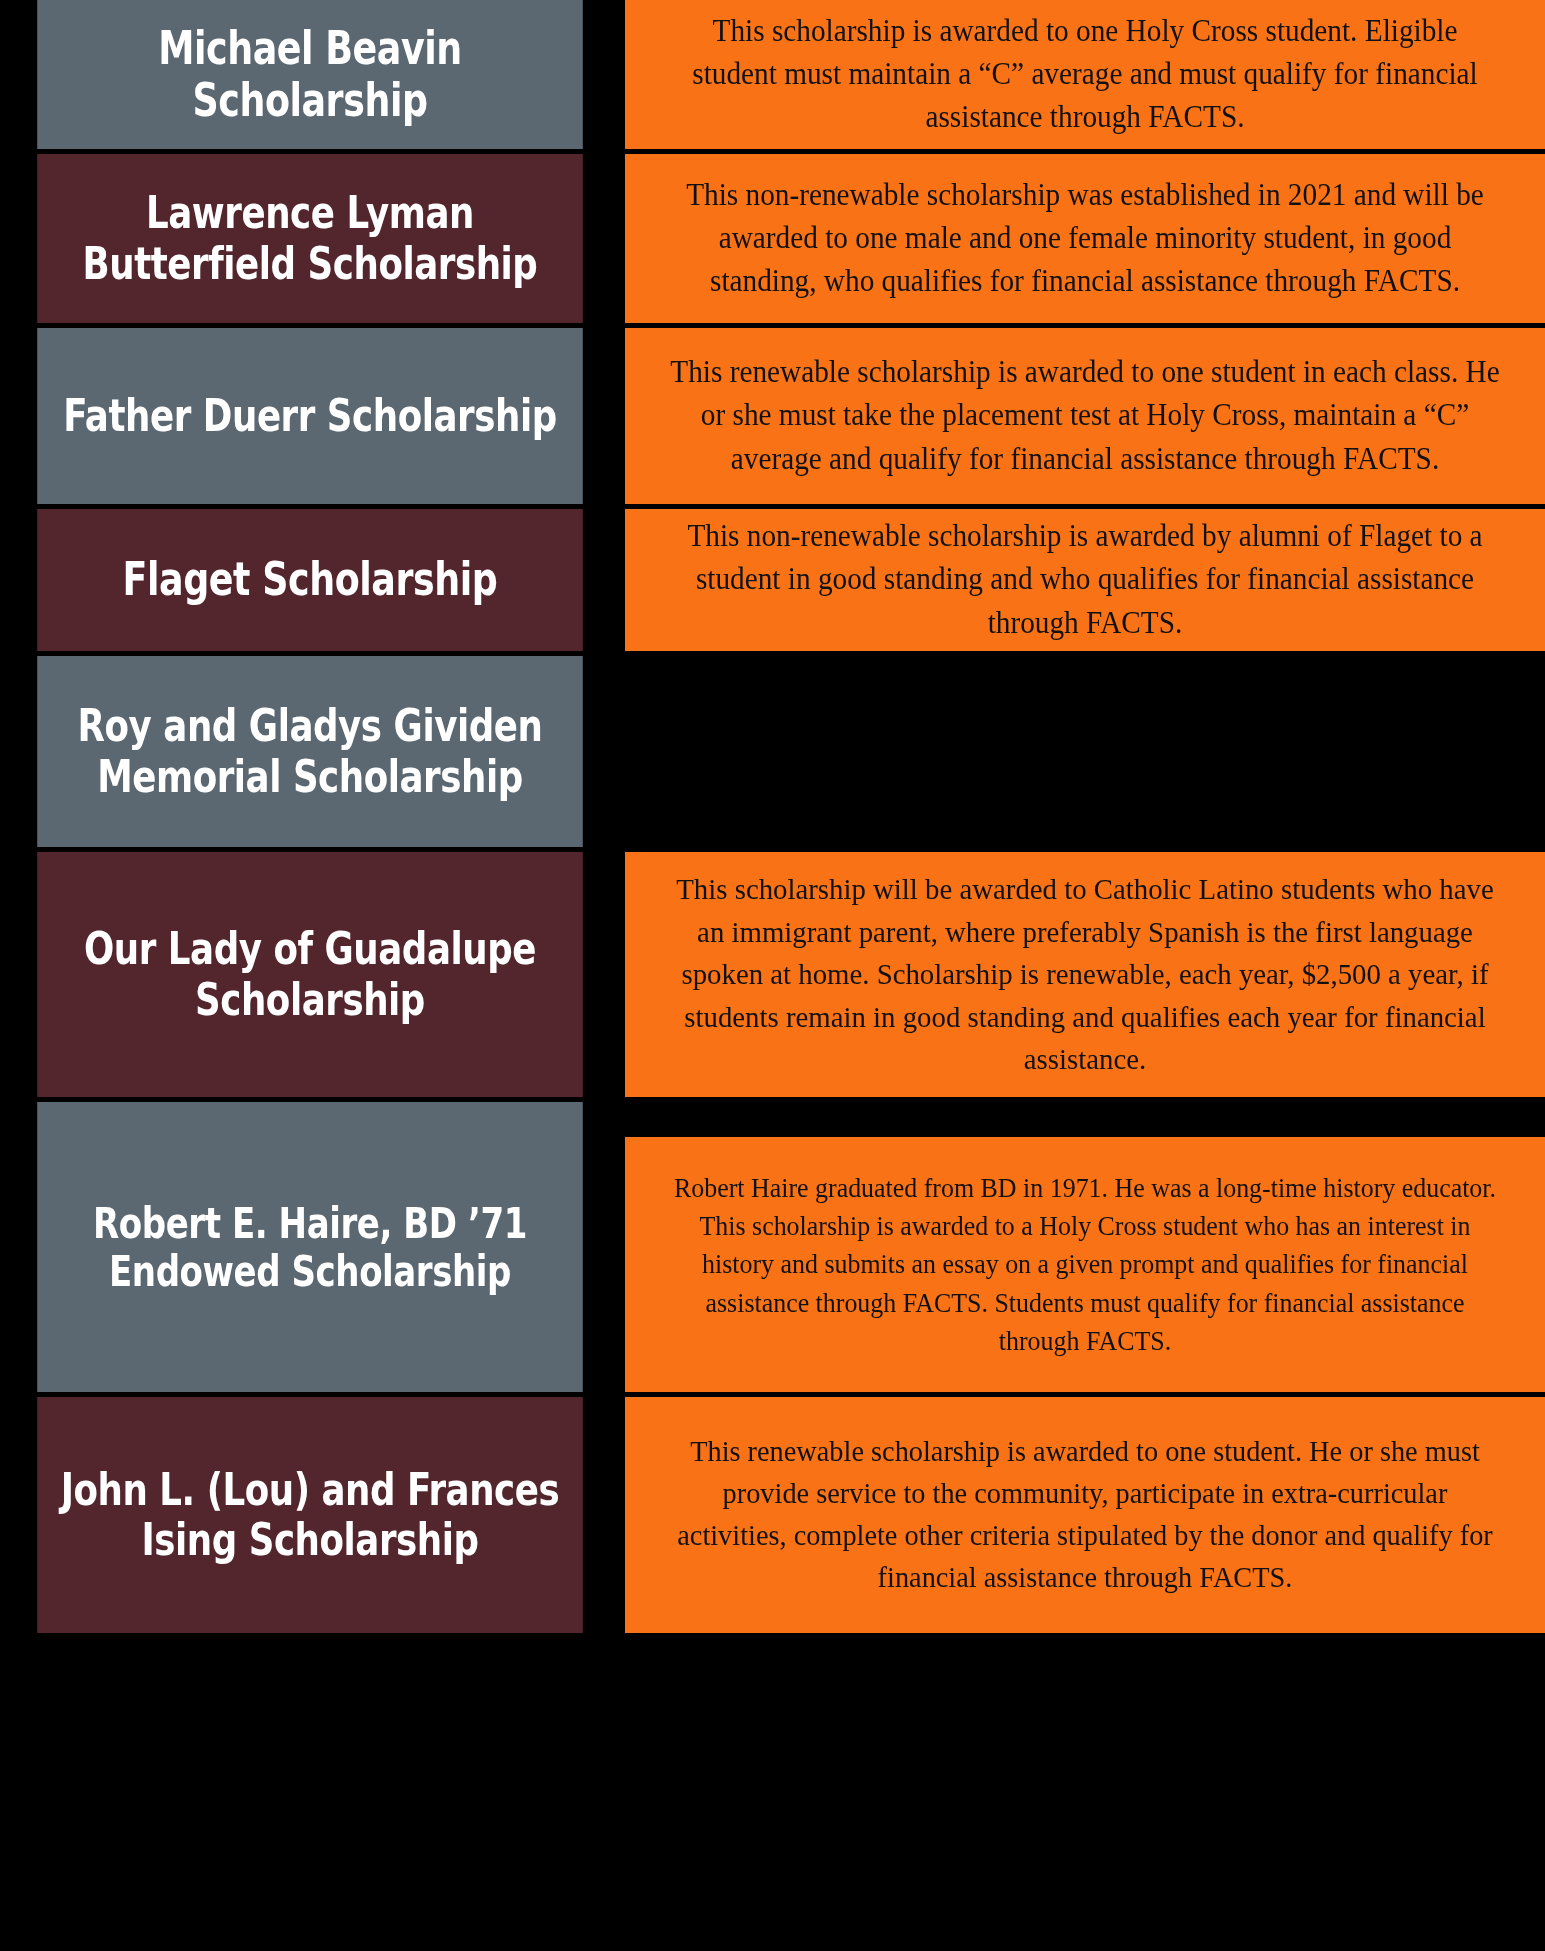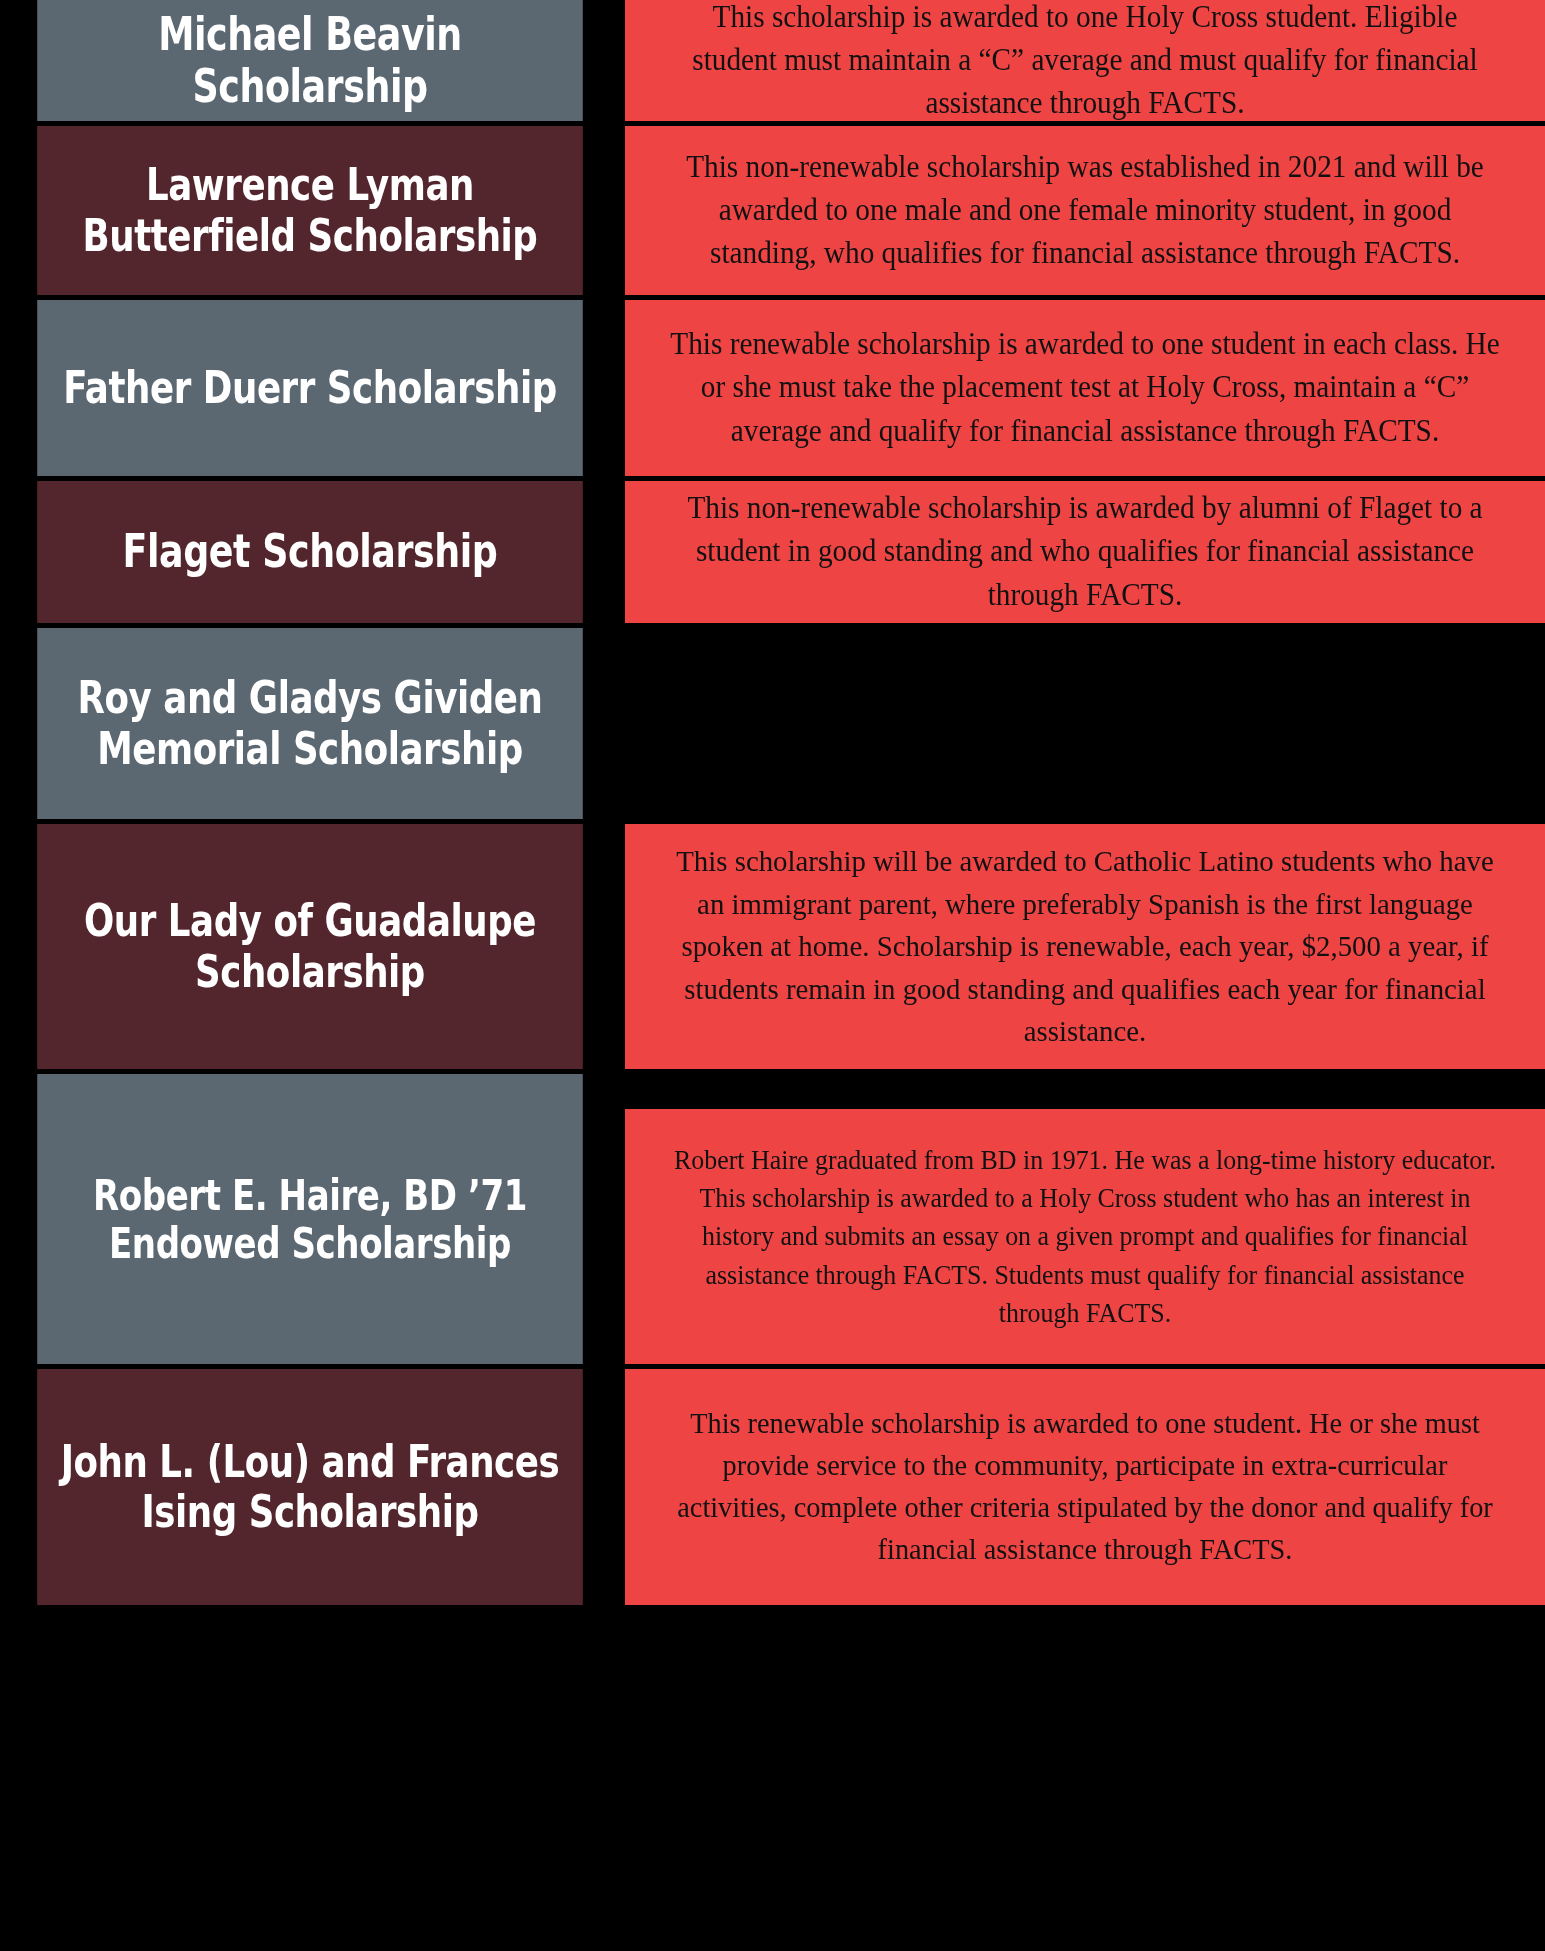--- a/index.html
+++ b/index.html
@@ -51,40 +51,40 @@
     letter-spacing: -0.5px;
     transform: scaleX(0.88);
     transform-origin: center center;
   }
   .name-cell.slate  { background: #5b6771; }
   .name-cell.maroon { background: #53262e; }
 
   .desc-cell {
     flex: 1 1 auto;
     box-sizing: border-box;
-    background: #ef4444;
+    background: #f97316;
     border-left: 5px solid #000000;
     display: flex;
     align-items: center;
     justify-content: center;
     text-align: center;
     padding: 14px 26px;
     color: #111111;
     font-family: "Liberation Serif", "DejaVu Serif", serif;
     font-size: 30.5px;
     line-height: 1.42;
   }
   .desc-cell .desc-inner {
     width: 100%;
     transform: scaleX(0.96);
     transform-origin: center center;
   }
 
   
-  .r0 { height: 126px; }
+  .r0 { height: 154px; }
   .r1 { height: 174px; }
   .r2 { height: 181px; }
   .r3 { height: 147px; }
   .r4 { height: 196px; }
   .r5 { height: 250px; }
   .r6 { height: 295px; }
   .r7 { height: 236px; }
 
   .r0 .name-cell { font-size: 46px; }
   .r3 .name-cell { font-size: 46px; }

